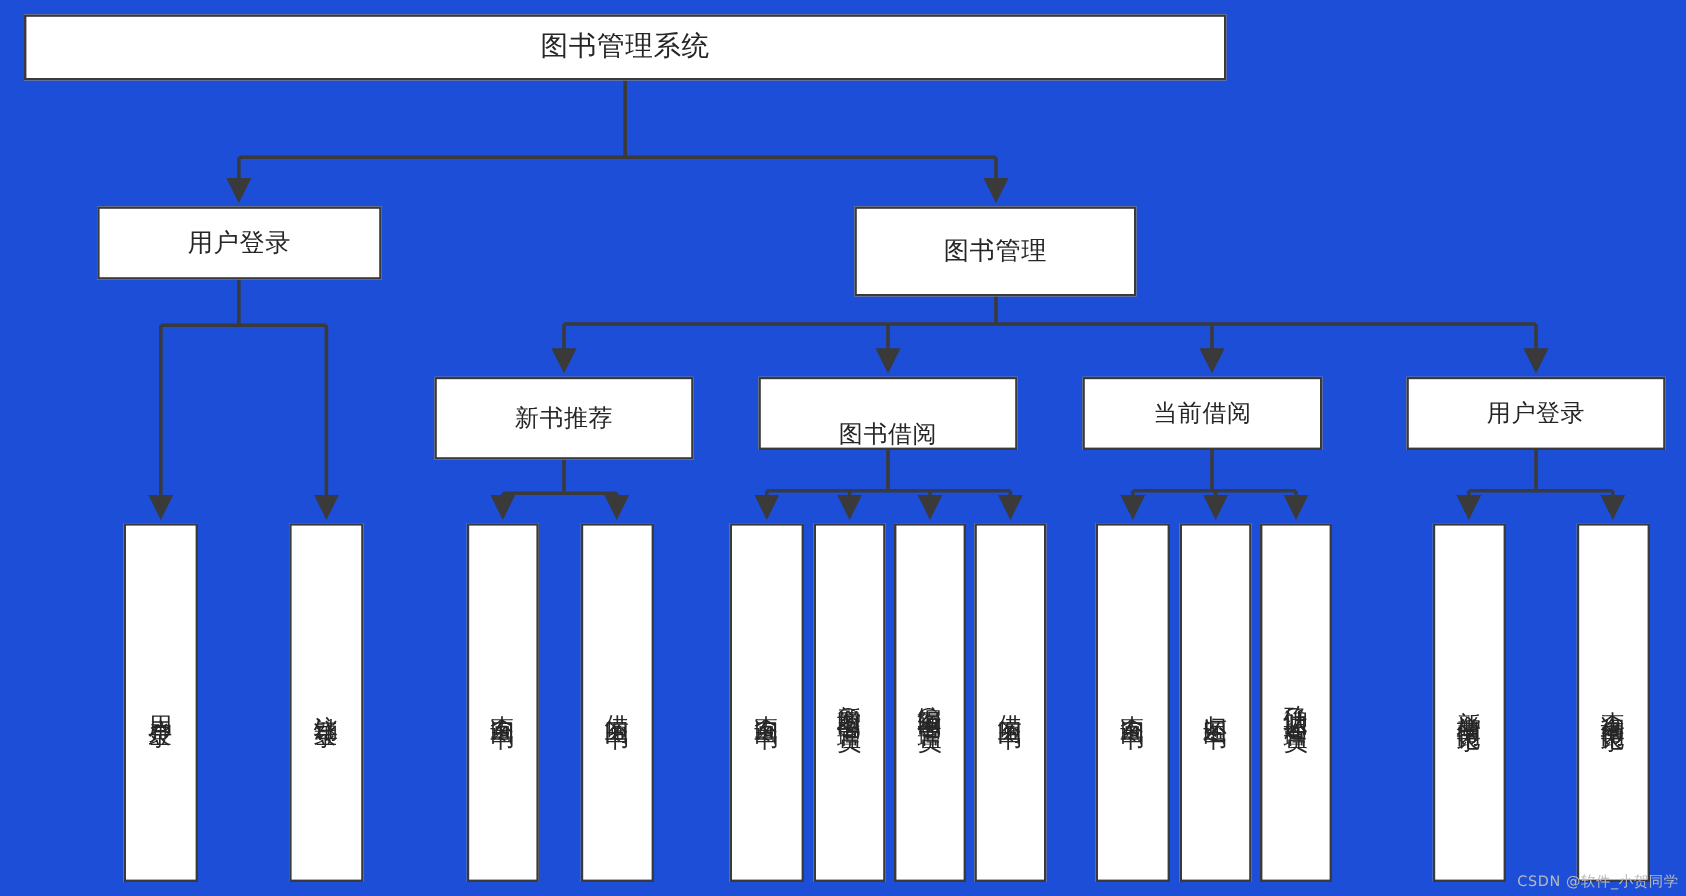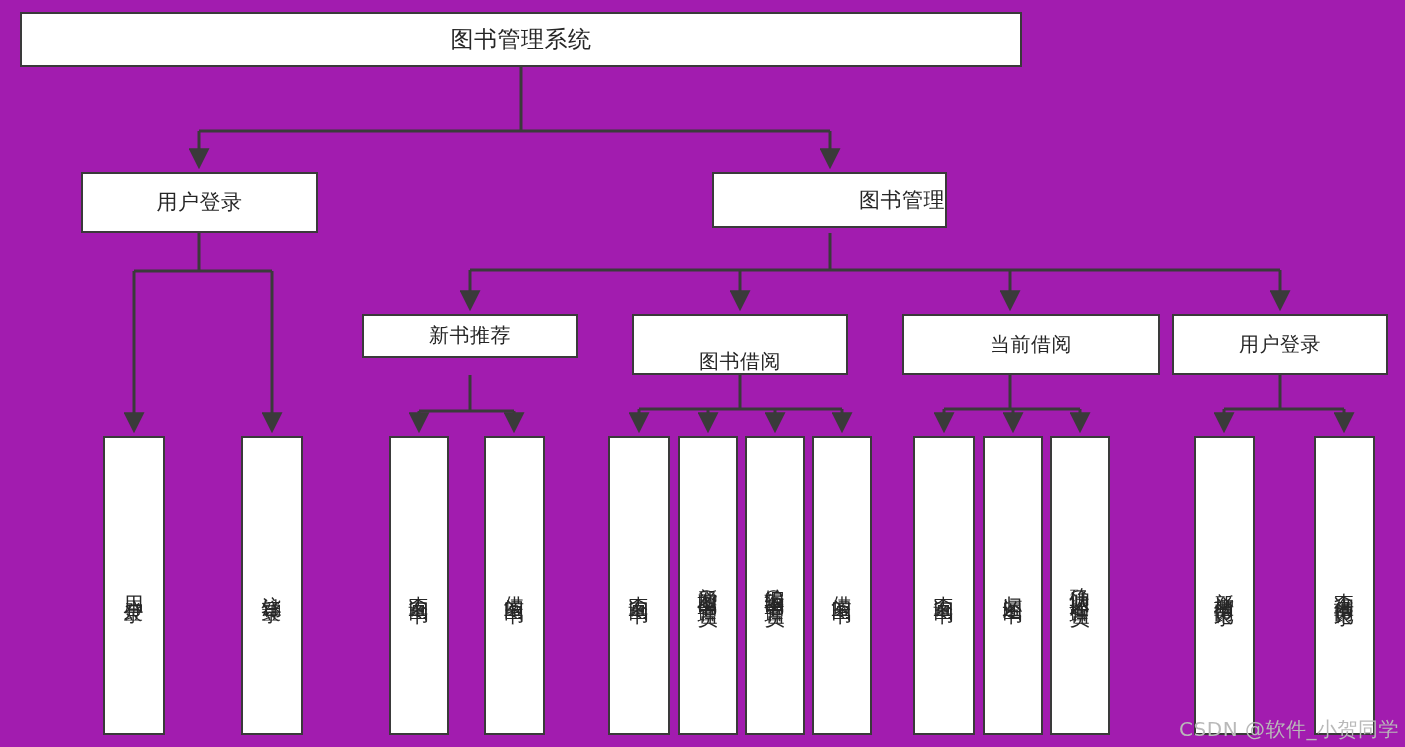--- a/index.html
+++ b/index.html
@@ -7,21 +7,21 @@
     padding: 0;
     background: #ffffff;
   }
   body {
     font-family: "DejaVu Sans", "Liberation Sans", sans-serif;
   }
   #canvas {
     position: relative;
     width: 1405px;
     height: 747px;
-    background: #a21caf;
+    background: #1d4ed8;
     overflow: hidden;
   }
   #wires {
     position: absolute;
     left: 0;
     top: 0;
     width: 1405px;
     height: 747px;
   }
   .node {
@@ -48,21 +48,21 @@
     text-orientation: upright;
     letter-spacing: 3px;
     line-height: 1;
     white-space: normal;
     max-height: 100%;
   }
   .watermark {
     position: absolute;
     right: 6px;
     bottom: 4px;
-    font-size: 20px;
+    font-size: 12px;
     color: #b9b9b9;
     letter-spacing: 0.5px;
     white-space: nowrap;
     pointer-events: none;
   }
 </style>
 </head>
 <body>
 
 <div id="canvas">
@@ -117,31 +117,31 @@
     </g>
   </svg>
 
   <div class="node root" style="left:20px; top:12px; width:1002px; height:55px;">
     <span class="label">图书管理系统</span>
   </div>
 
   <div class="node level1" style="left:81px; top:172px; width:237px; height:61px;">
     <span class="label">用户登录</span>
   </div>
-  <div class="node level1" style="left:712px; top:172px; width:235px; height:56px;justify-content:flex-end;">
+  <div class="node level1" style="left:712px; top:172px; width:235px; height:75px;">
     <span class="label">图书管理</span>
   </div>
 
-  <div class="node level2" style="left:362px; top:314px; width:216px; height:44px;">
+  <div class="node level2" style="left:362px; top:314px; width:216px; height:69px;">
     <span class="label">新书推荐</span>
   </div>
   <div class="node level2" style="left:632px; top:314px; width:216px; height:61px;align-items:flex-end;">
     <span class="label">图书借阅</span>
   </div>
-  <div class="node level2" style="left:902px; top:314px; width:258px; height:61px;">
+  <div class="node level2" style="left:902px; top:314px; width:200px; height:61px;">
     <span class="label">当前借阅</span>
   </div>
   <div class="node level2" style="left:1172px; top:314px; width:216px; height:61px;">
     <span class="label">用户登录</span>
   </div>
 
   <div class="node leaf" style="left:103px; top:436px; width:62px; height:299px;">
     <span class="label">用户登录</span>
   </div>
   <div class="node leaf" style="left:241px; top:436px; width:62px; height:299px;">

